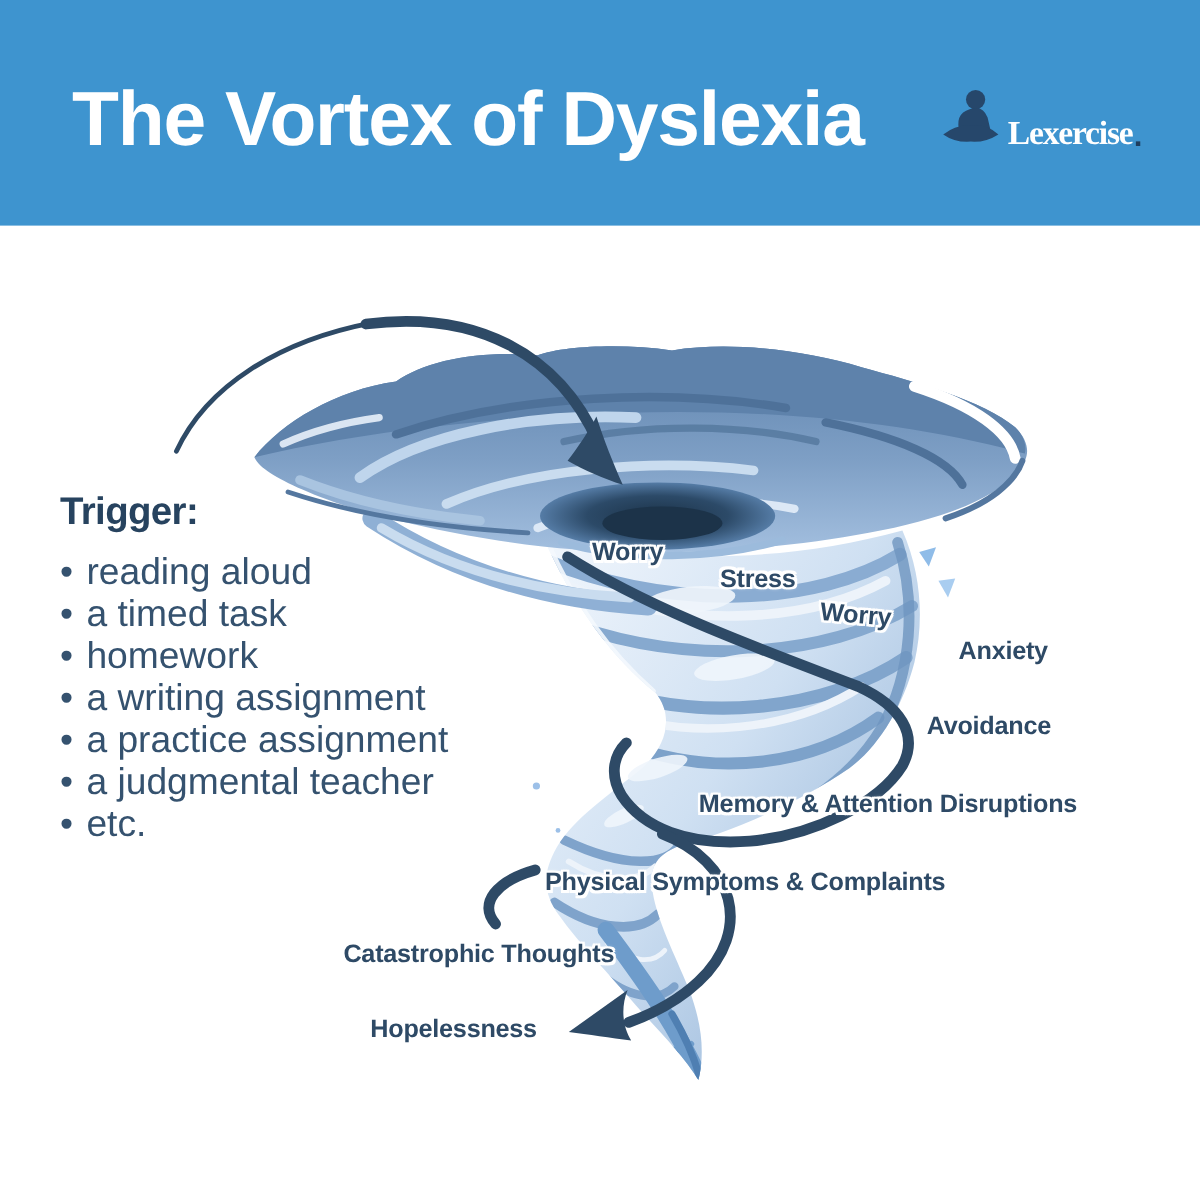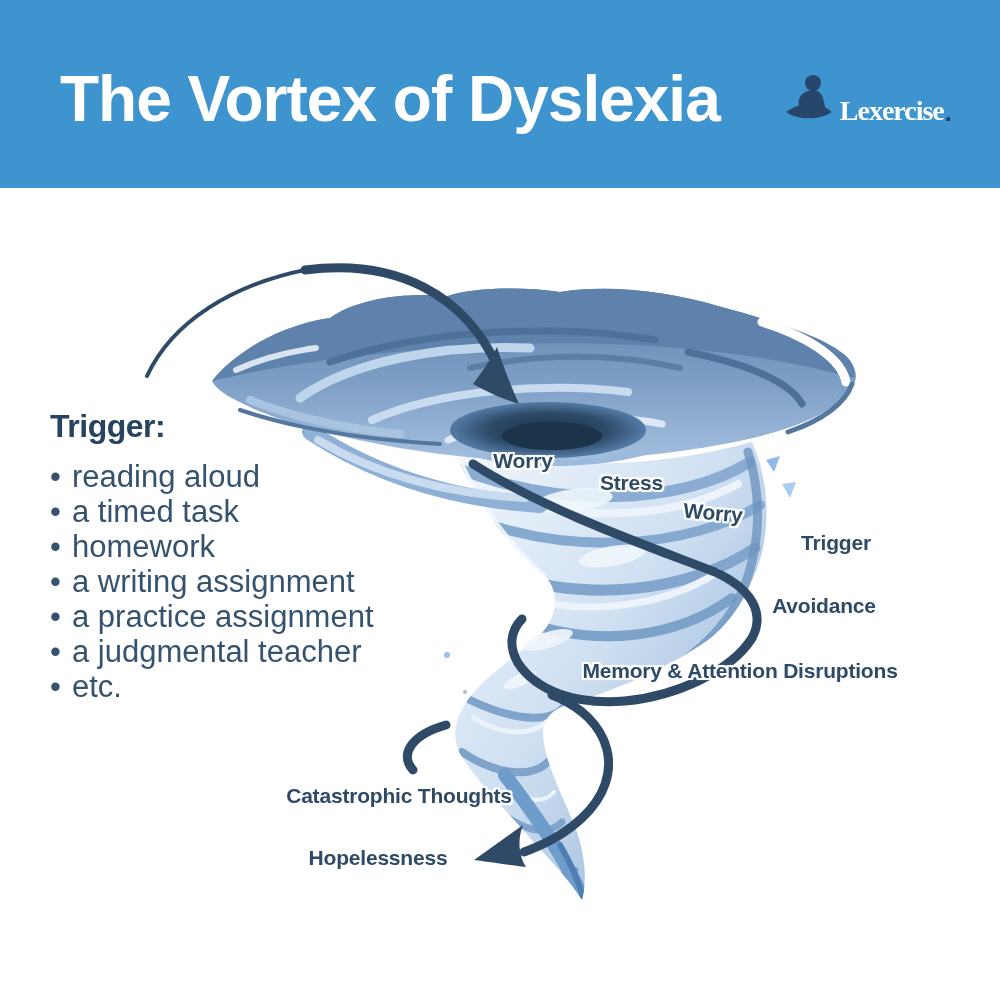--- a/index.html
+++ b/index.html
@@ -172,19 +172,20 @@
       <li><span class="b">•</span><span>a writing assignment</span></li>
       <li><span class="b">•</span><span>a practice assignment</span></li>
       <li><span class="b">•</span><span>a judgmental teacher</span></li>
       <li><span class="b">•</span><span>etc.</span></li>
     </ul>
   </div>
 
   <div class="lbl outlined" style="left:523px;top:461px;">Worry</div>
   <div class="lbl outlined" style="left:613px;top:483px;padding-left:37px;">Stress</div>
   <div class="lbl outlined lbl-worry" style="left:713px;top:513px;">Worry</div>
-  <div class="lbl" style="left:836px;top:543px;">Trigger</div>
+  <div class="lbl" style="left:836px;top:543px;">Anxiety</div>
   <div class="lbl" style="left:824px;top:606px;">Avoidance</div>
   <div class="lbl outlined" style="left:740px;top:671px;">Memory &amp; Attention Disruptions</div>
+  <div class="lbl outlined" style="left:621px;top:736px;">Physical Symptoms &amp; Complaints</div>
   <div class="lbl outlined" style="left:399px;top:796px;text-align:right;">Catastrophic Thoughts</div>
   <div class="lbl" style="left:378px;top:858px;">Hopelessness</div>
 
 </div>
 
 </body></html>

